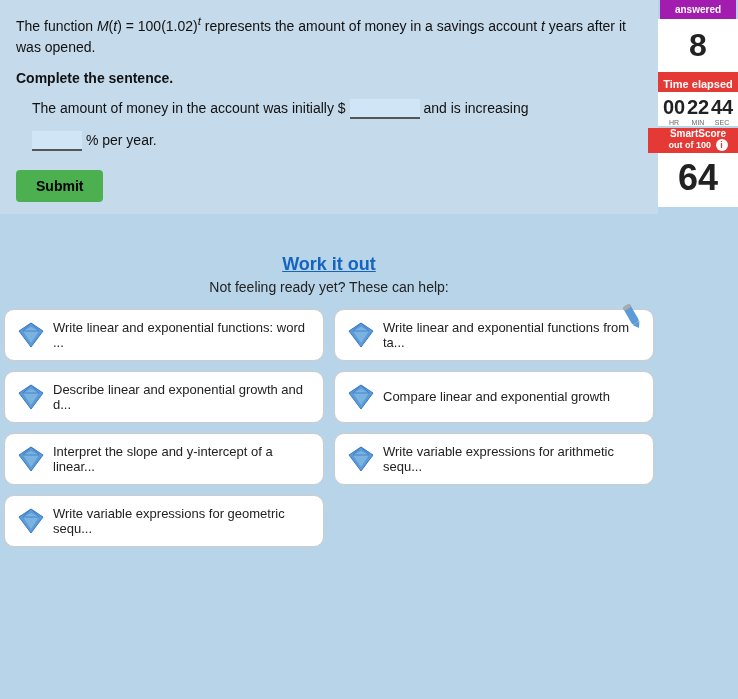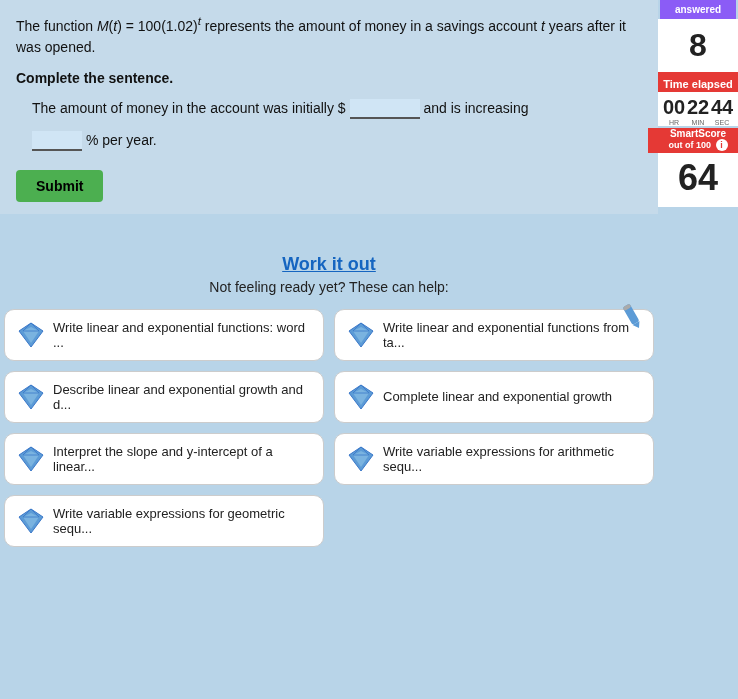--- a/index.html
+++ b/index.html
@@ -17,21 +17,21 @@
       position: absolute;
       top: 0;
       right: 0;
       width: 80px;
       display: flex;
       flex-direction: column;
       align-items: center;
     }
 
     .questions-answered-badge {
-      background: #8b5cf6;
+      background: #a21caf;
       color: white;
       font-size: 10px;
       font-weight: bold;
       padding: 4px 6px;
       text-align: center;
       width: 76px;
     }
 
     .question-number-box {
       background: white;
@@ -333,21 +333,21 @@
       <span>Describe linear and exponential growth and d...</span>
     </div>
     <div class="help-item">
       <svg class="diamond-icon" viewBox="0 0 28 28">
         <polygon points="14,2 26,10 14,26 2,10" fill="#5c9bd6" stroke="#3a78c9" stroke-width="1"></polygon>
         <polygon points="14,6 22,10 14,22 6,10" fill="#7ab3e0"></polygon>
         <line x1="6" y1="10" x2="22" y2="10" stroke="#3a78c9" stroke-width="0.8"></line>
         <line x1="14" y1="2" x2="6" y2="10" stroke="#3a78c9" stroke-width="0.8"></line>
         <line x1="14" y1="2" x2="22" y2="10" stroke="#3a78c9" stroke-width="0.8"></line>
       </svg>
-      <span>Complete linear and exponential growth</span>
+      <span>Compare linear and exponential growth</span>
     </div>
 
     <div class="help-item">
       <svg class="diamond-icon" viewBox="0 0 28 28">
         <polygon points="14,2 26,10 14,26 2,10" fill="#5c9bd6" stroke="#3a78c9" stroke-width="1"></polygon>
         <polygon points="14,6 22,10 14,22 6,10" fill="#7ab3e0"></polygon>
         <line x1="6" y1="10" x2="22" y2="10" stroke="#3a78c9" stroke-width="0.8"></line>
         <line x1="14" y1="2" x2="6" y2="10" stroke="#3a78c9" stroke-width="0.8"></line>
         <line x1="14" y1="2" x2="22" y2="10" stroke="#3a78c9" stroke-width="0.8"></line>
       </svg>

